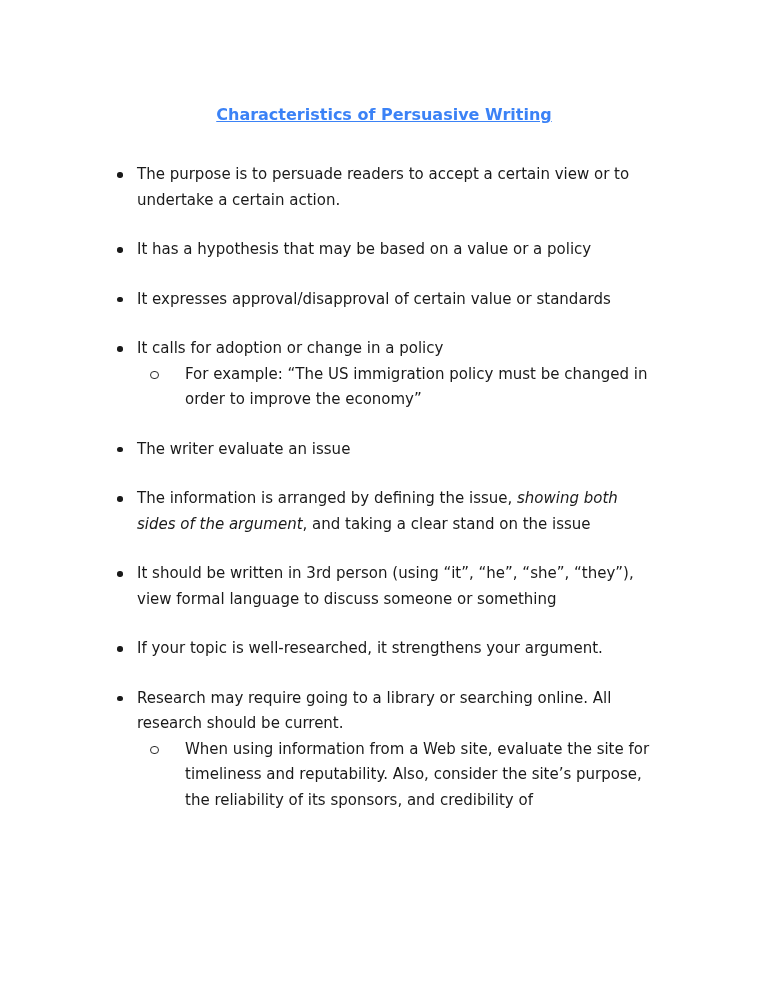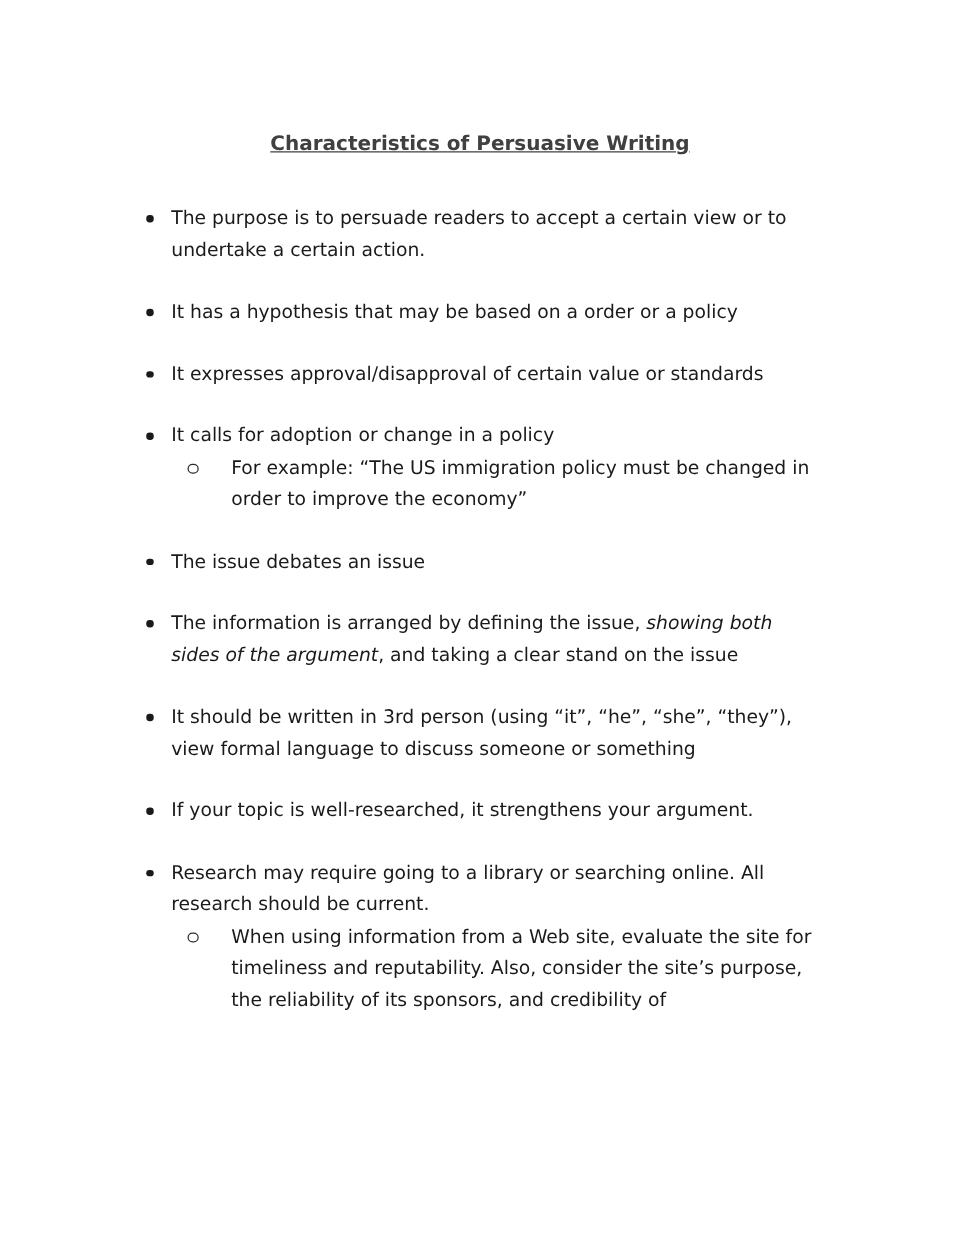--- a/index.html
+++ b/index.html
@@ -17,21 +17,21 @@
     color: #1a1a1a;
   }
   .doc-title {
     margin: 0;
     padding-top: 104px;
     text-align: center;
     font-size: 16px;
     line-height: 22px;
     font-weight: bold;
     text-decoration: underline;
-    color: #404040;
+    color: #3b82f6;
   }
   .content {
     box-sizing: border-box;
     margin-top: 36px;
     padding-left: 117px;
     padding-right: 111px;
   }
   .bullet-item {
     margin-bottom: 24px;
   }
@@ -94,21 +94,21 @@
             <span class="dot-marker"></span>
           </span>
           <div class="bullet-text"><span>The purpose is to persuade readers to accept a certain view or to undertake a certain action.</span></div>
         </div>
       </div>
       <div class="bullet-item">
         <div class="bullet-row">
           <span class="bullet-marker-col">
             <span class="dot-marker"></span>
           </span>
-          <div class="bullet-text"><span>It has a hypothesis that may be based on a order or a policy</span></div>
+          <div class="bullet-text"><span>It has a hypothesis that may be based on a value or a policy</span></div>
         </div>
       </div>
       <div class="bullet-item">
         <div class="bullet-row">
           <span class="bullet-marker-col">
             <span class="dot-marker"></span>
           </span>
           <div class="bullet-text"><span>It expresses approval/disapproval of certain value or standards</span></div>
         </div>
       </div>
@@ -124,21 +124,21 @@
             <span class="circle-marker"></span>
           </span>
           <div class="sub-bullet-text"><span>For example: “The US immigration policy must be changed in order to improve the economy”</span></div>
         </div>
       </div>
       <div class="bullet-item">
         <div class="bullet-row">
           <span class="bullet-marker-col">
             <span class="dot-marker"></span>
           </span>
-          <div class="bullet-text"><span>The issue debates an issue</span></div>
+          <div class="bullet-text"><span>The writer evaluate an issue</span></div>
         </div>
       </div>
       <div class="bullet-item">
         <div class="bullet-row">
           <span class="bullet-marker-col">
             <span class="dot-marker"></span>
           </span>
           <div class="bullet-text"><span>The information is arranged by defining the issue, </span><span class="italic">showing both sides of the argument</span><span>, and taking a clear stand on the issue</span></div>
         </div>
       </div>

